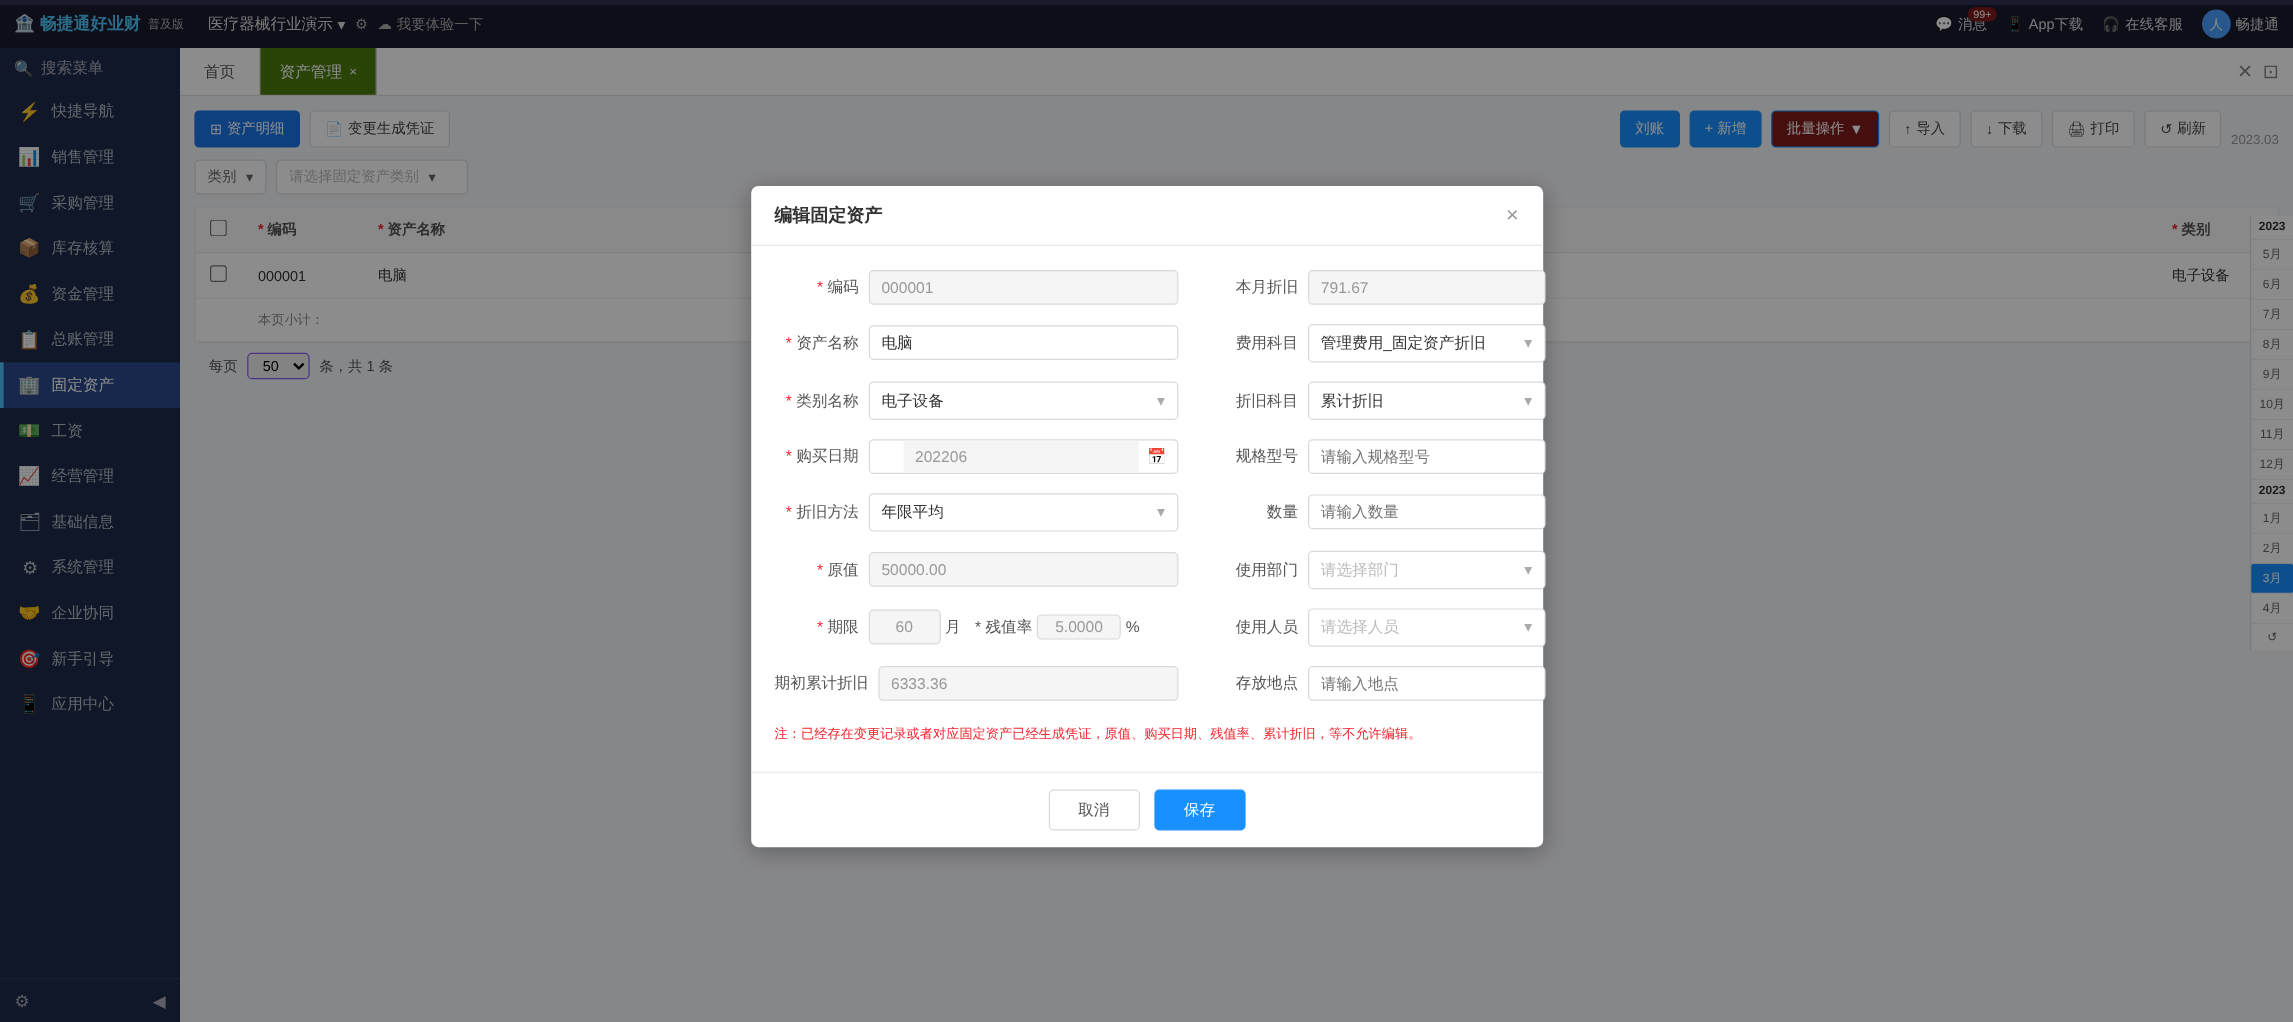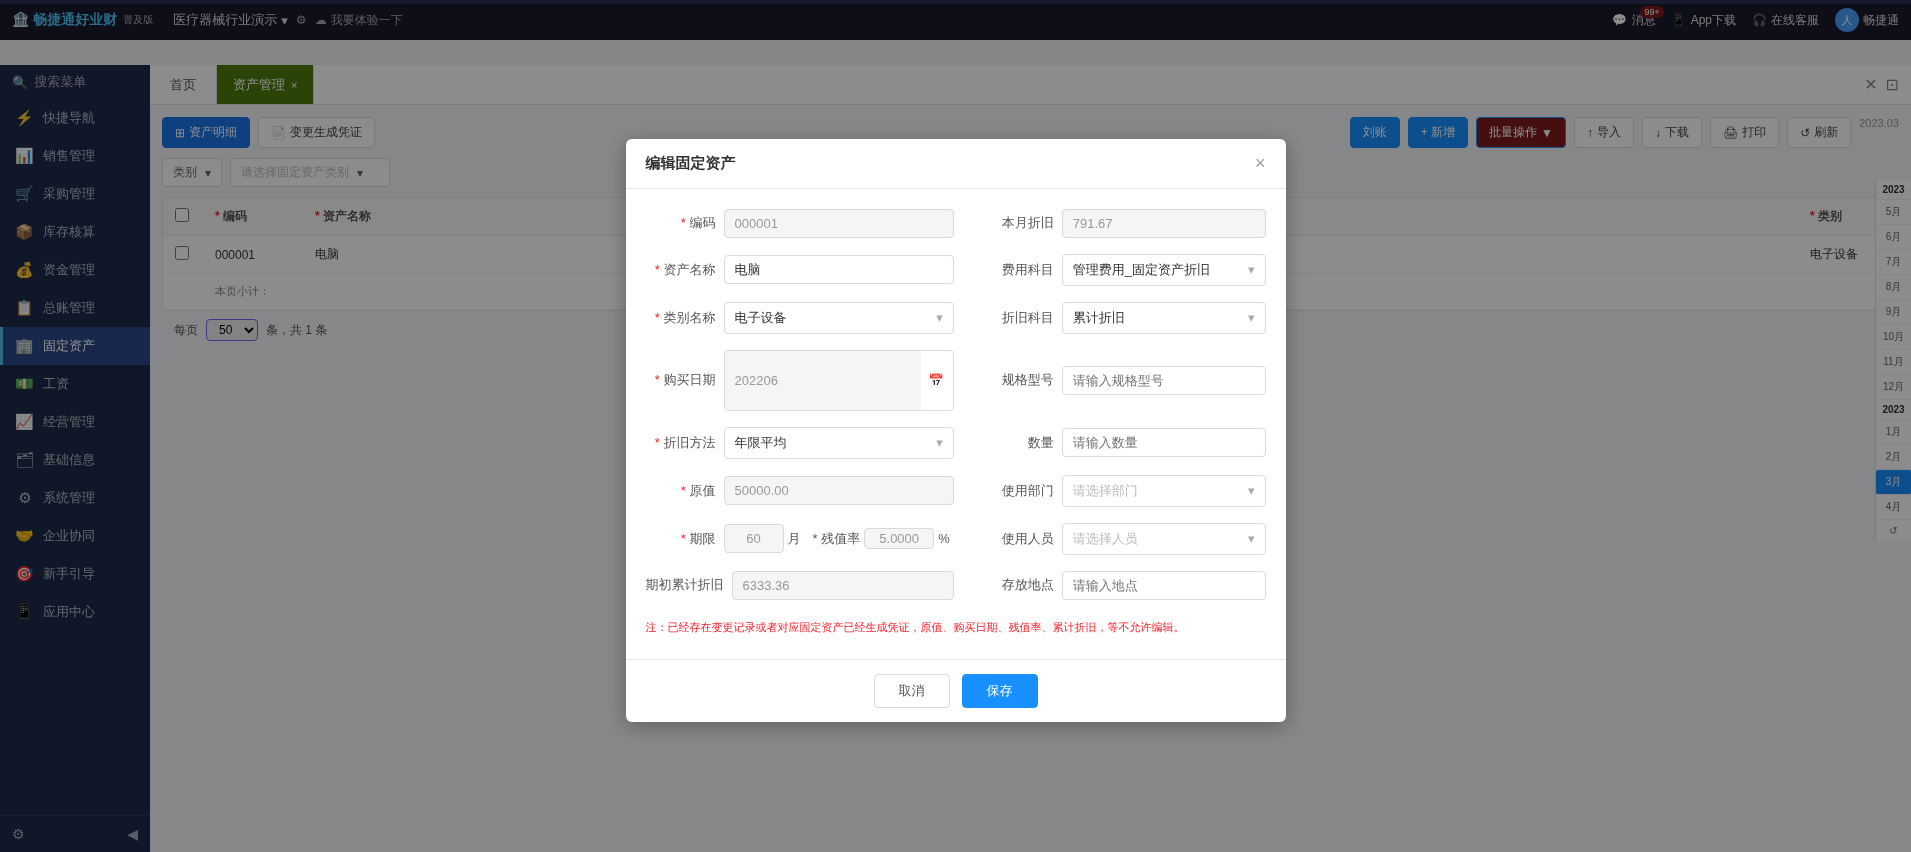--- a/index.html
+++ b/index.html
@@ -1,19 +1,19 @@
 <!DOCTYPE html>
 <html><head>
   <meta charset="utf-8">
   <style>
     * { box-sizing: border-box; margin: 0; padding: 0; }
     body { font-family: 'Microsoft YaHei', Arial, sans-serif; font-size: 13px; background: #f0f2f5; overflow: hidden; }
 
     
-    .app-container { display: flex; flex-direction: column; height: 852px; width: 1911px; gap: 25px; }
+    .app-container { display: flex; flex-direction: column; height: 852px; width: 1911px; }
     .top-bar { height: 40px; background: #1a1a2e; display: flex; align-items: center; padding: 0 12px; color: #fff; flex-shrink: 0; }
     .main-area { display: flex; flex: 1; overflow: hidden; }
     .sidebar { width: 150px; background: #1e2a4a; flex-shrink: 0; display: flex; flex-direction: column; }
     .content-area { flex: 1; display: flex; flex-direction: column; background: #f5f6fa; }
 
     
     .top-bar-left { display: flex; align-items: center; gap: 6px; }
     .app-logo { color: #4fc3f7; font-size: 14px; font-weight: bold; }
     .app-edition { font-size: 10px; color: #aaa; }
     .top-bar-center { flex: 1; display: flex; align-items: center; gap: 8px; margin-left: 20px; }
@@ -40,21 +40,21 @@
     .tab-actions { margin-left: auto; display: flex; align-items: center; padding: 0 12px; gap: 8px; }
     .tab-action-btn { color: #888; font-size: 16px; cursor: pointer; }
 
     
     .content-inner { padding: 12px; flex: 1; overflow: hidden; }
     .toolbar { display: flex; align-items: center; gap: 8px; margin-bottom: 10px; }
     .toolbar-btn { display: flex; align-items: center; gap: 4px; padding: 6px 12px; border: 1px solid #ddd; background: #fff; border-radius: 4px; cursor: pointer; font-size: 12px; color: #444; }
     .toolbar-btn.primary { background: #1890ff; color: #fff; border-color: #1890ff; }
     .toolbar-btn.batch { background: #7f1d1d; color: #fff; border-color: #1890ff; }
     .toolbar-btn.active-tab { background: #1a73e8; color: #fff; border-color: #1a73e8; }
-    .toolbar-right { margin-left: auto; display: flex; align-items: flex-start; gap: 8px; }
+    .toolbar-right { margin-left: auto; display: flex; align-items: flex-end; gap: 8px; }
     .filter-row { display: flex; align-items: center; gap: 8px; margin-bottom: 10px; }
     .filter-select { display: flex; align-items: center; gap: 4px; border: 1px solid #ddd; border-radius: 4px; padding: 5px 10px; background: #fff; cursor: pointer; font-size: 12px; color: #666; }
     .table-container { background: #fff; border: 1px solid #e8e8e8; border-radius: 4px; overflow: hidden; }
     .table-header-row { display: flex; background: #fafafa; border-bottom: 1px solid #e8e8e8; align-items: center; }
     .th { padding: 10px 12px; font-size: 12px; color: #555; font-weight: 600; flex: 1; }
     .th.checkbox { flex: 0 0 40px; }
     .th.code { flex: 0 0 100px; }
     .th.name { flex: 1; }
     .th.type { flex: 0 0 100px; }
     .table-data-row { display: flex; border-bottom: 1px solid #f0f0f0; align-items: center; }
@@ -400,21 +400,21 @@
           <span class="chevron">▾</span>
         </div>
       </div>
 
       <div class="form-group">
         <span class="form-label">
           <span class="req">*</span>
           <span>购买日期</span>
         </span>
         <div class="form-input-with-icon">
-          <input type="text" style="flex: 1 1 0%; border: none; padding: 22px 10px; font-size: 13px; outline: none; background: rgb(245, 245, 245); color: rgb(153, 153, 153);" value="202206">
+          <input type="text" style="flex: 1 1 0%; border: none; padding: 6px 10px; font-size: 13px; outline: none; background: rgb(245, 245, 245); color: rgb(153, 153, 153); margin-left: 28px;" value="202206">
           <span class="icon-btn">📅</span>
         </div>
       </div>
 
       <div class="form-group">
         <span class="form-label">规格型号</span>
         <input class="form-input" type="text" placeholder="请输入规格型号" style="">
       </div>
 
       <div class="form-group">

